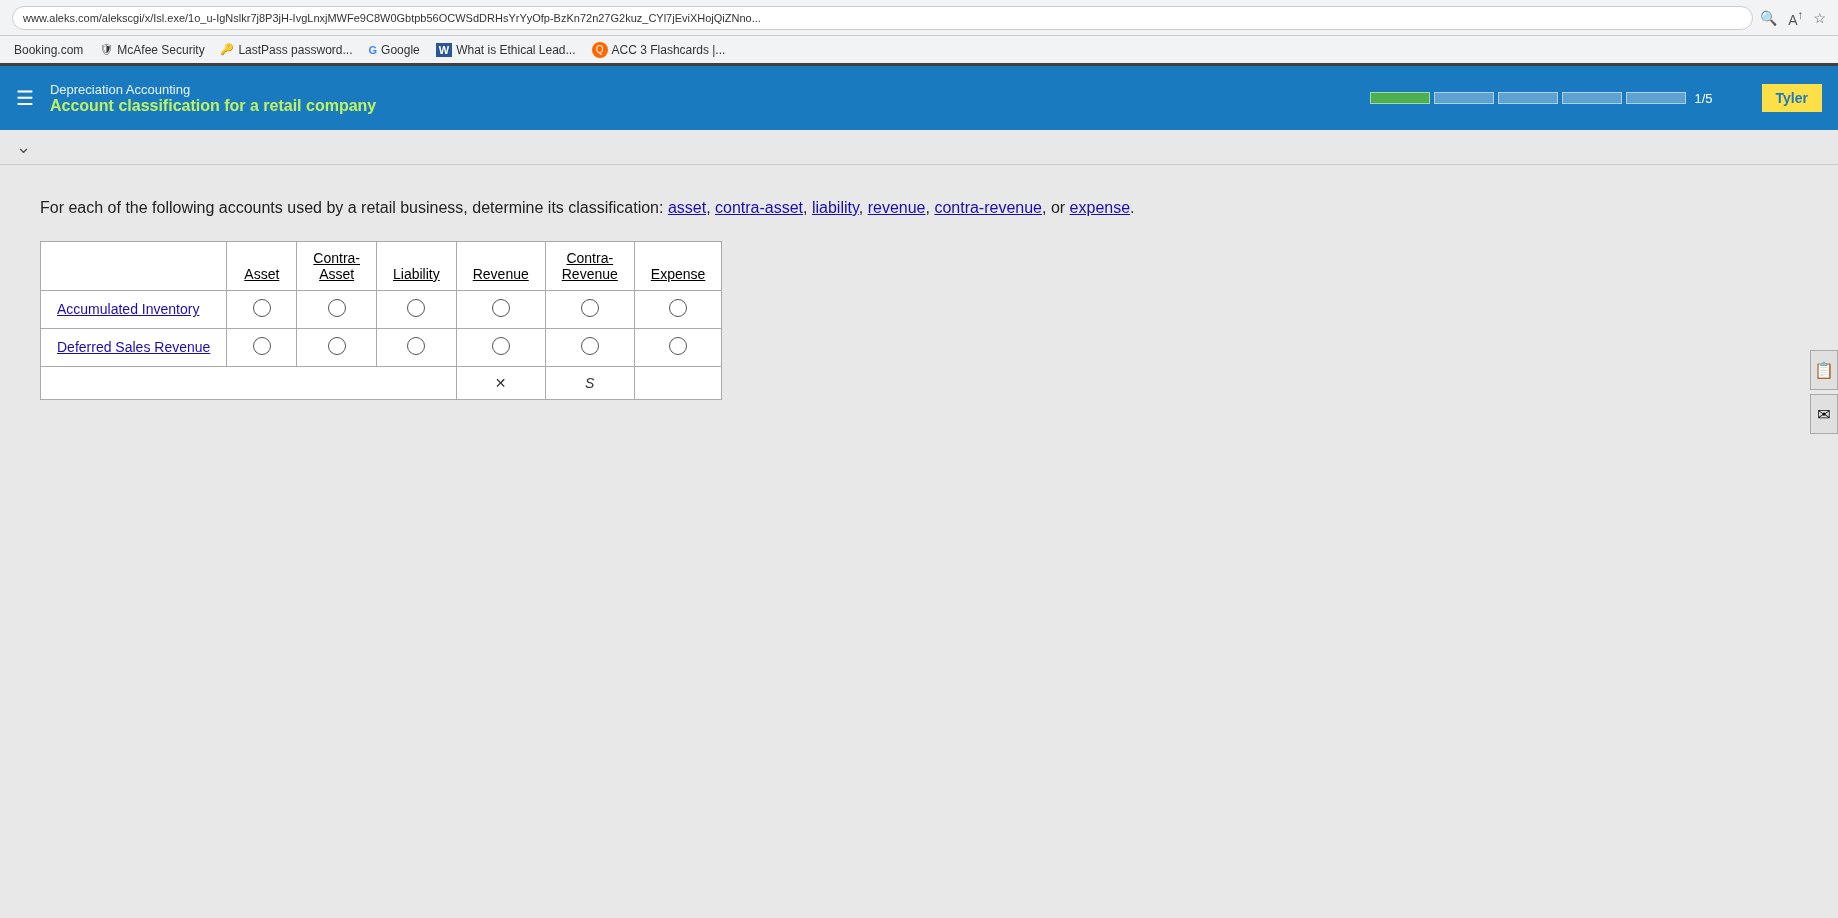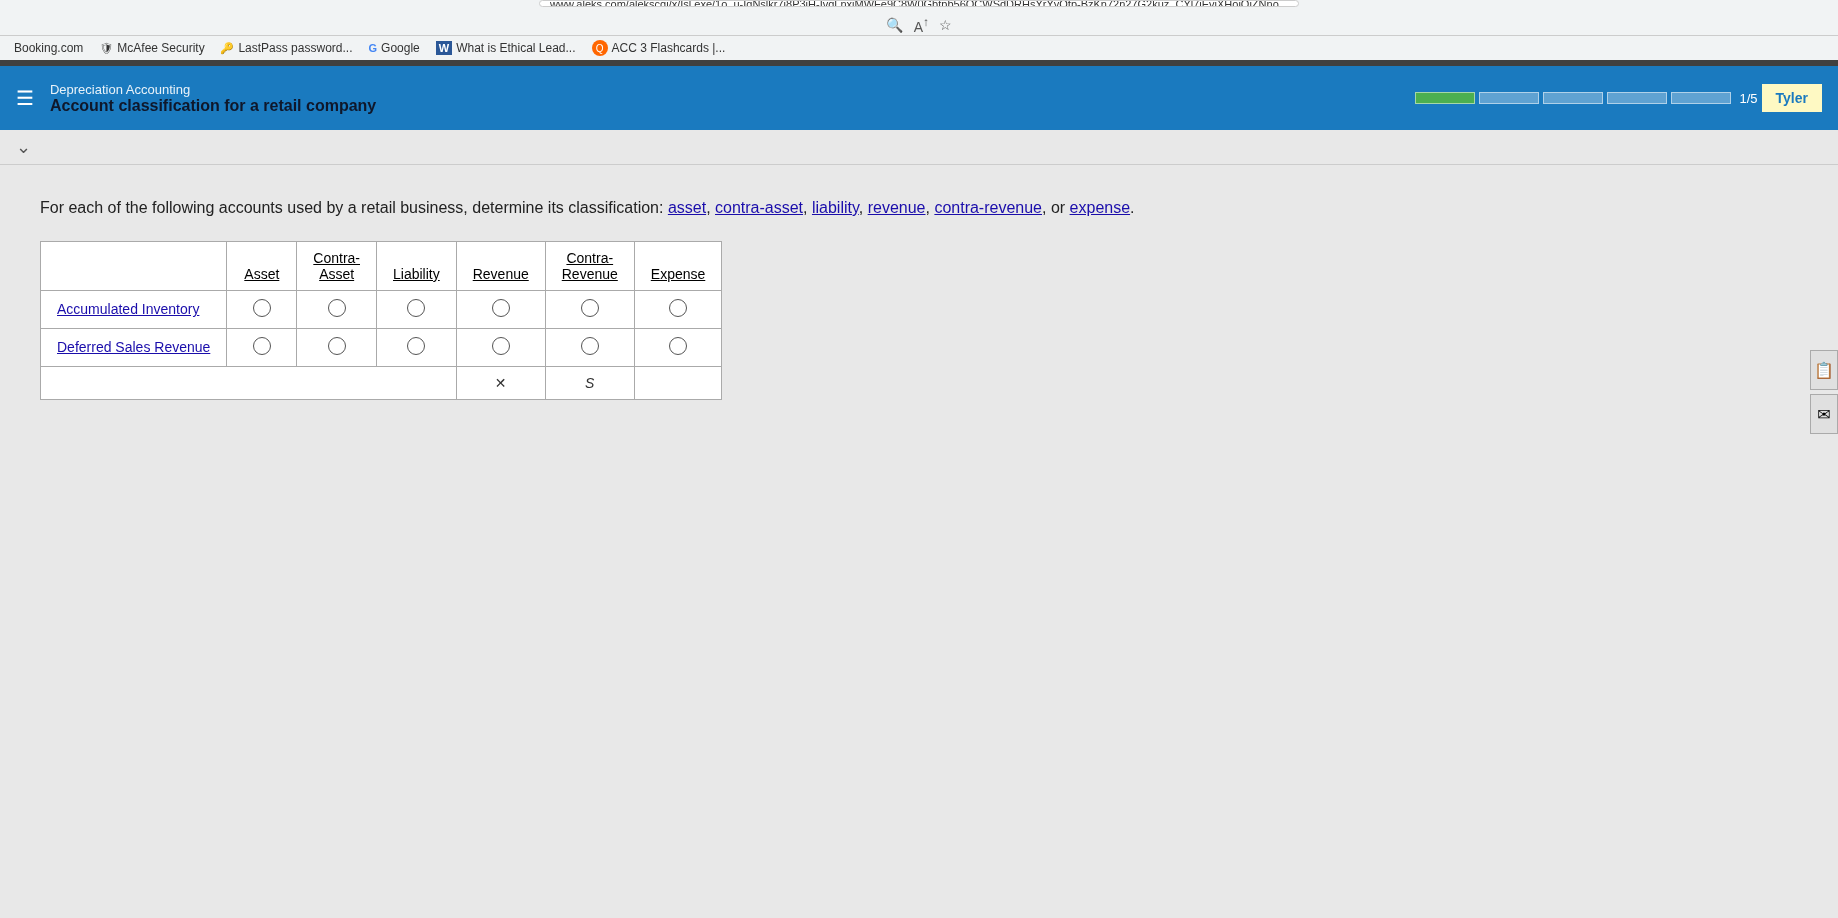--- a/index.html
+++ b/index.html
@@ -15,21 +15,20 @@
     .browser-url-bar {
       background: #f1f3f4;
       height: 36px;
       display: flex;
       align-items: center;
       padding: 0 12px;
       gap: 8px;
       border-bottom: 1px solid #ccc;
       font-size: 12px;
       color: #333;
-      flex-direction: column;
     }
     .url-text {
       flex: 1;
       background: white;
       border: 1px solid #ccc;
       border-radius: 16px;
       height: 24px;
       display: flex;
       align-items: center;
       padding: 0 10px;
@@ -47,21 +46,21 @@
     }
 
     
     .bookmarks-bar {
       background: #f1f3f4;
       height: 30px;
       display: flex;
       align-items: center;
       padding: 0 10px;
       gap: 16px;
-      border-bottom: 6px solid #404040;
+      border-bottom: 3px solid #404040;
       font-size: 12px;
       color: #333;
     }
     .bookmark-item {
       display: flex;
       align-items: center;
       gap: 4px;
       cursor: pointer;
       white-space: nowrap;
     }
@@ -87,21 +86,21 @@
     .header-titles {
       flex: 1;
     }
     .header-subtitle {
       font-size: 13px;
       color: rgba(255,255,255,0.9);
     }
     .header-title {
       font-size: 16px;
       font-weight: bold;
-      color: #0f172a;
+      color: #bef264;
     }
     .header-right {
       display: flex;
       align-items: center;
       gap: 4px;
     }
     .progress-bar-container {
       display: flex;
       align-items: center;
       gap: 4px;
@@ -114,26 +113,27 @@
     }
     .progress-segment.empty {
       background: rgba(255,255,255,0.3);
     }
     .progress-label {
       color: white;
       font-size: 13px;
       margin-left: 4px;
     }
     .user-badge {
-      background: #fef9c3;
+      background: #fde047;
       color: #1a7abf;
       padding: 6px 14px;
       font-weight: bold;
       font-size: 14px;
       cursor: pointer;
+      margin-left: 45px;
     }
 
     
     .chevron-row {
       background: #e8e8e8;
       padding: 6px 16px;
       border-bottom: 1px solid #ccc;
     }
     .chevron-icon {
       font-size: 18px;

